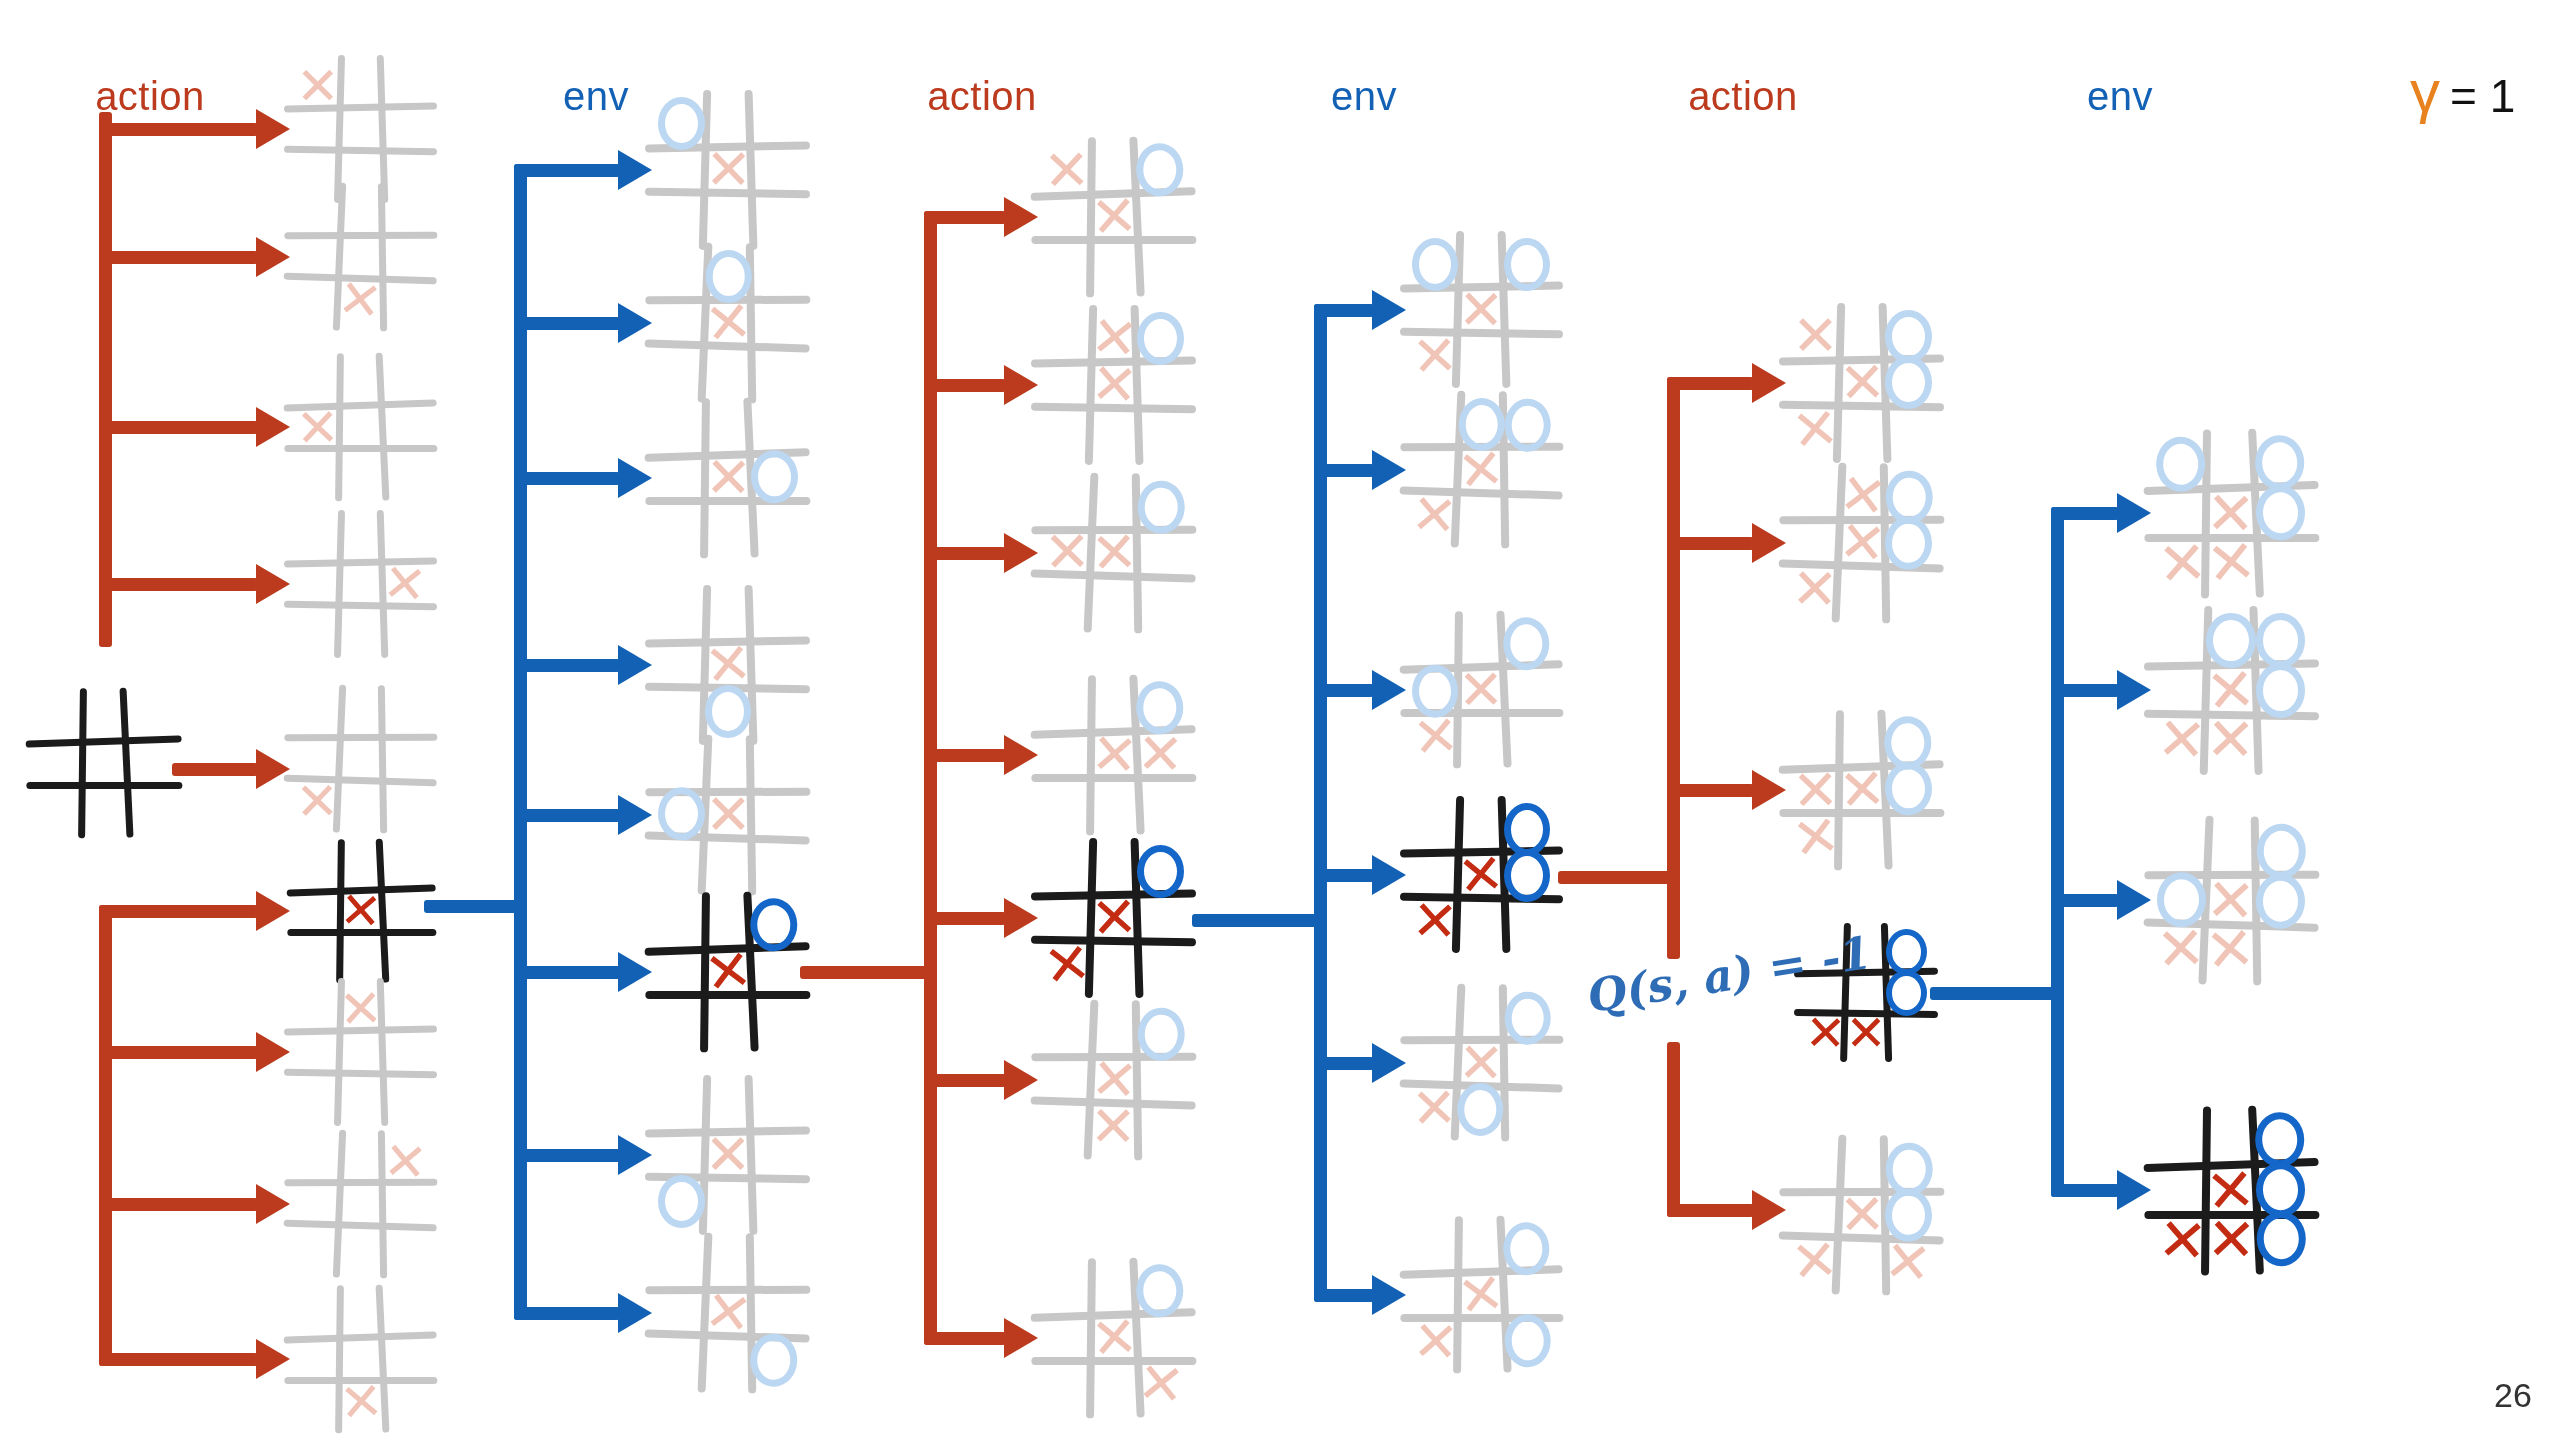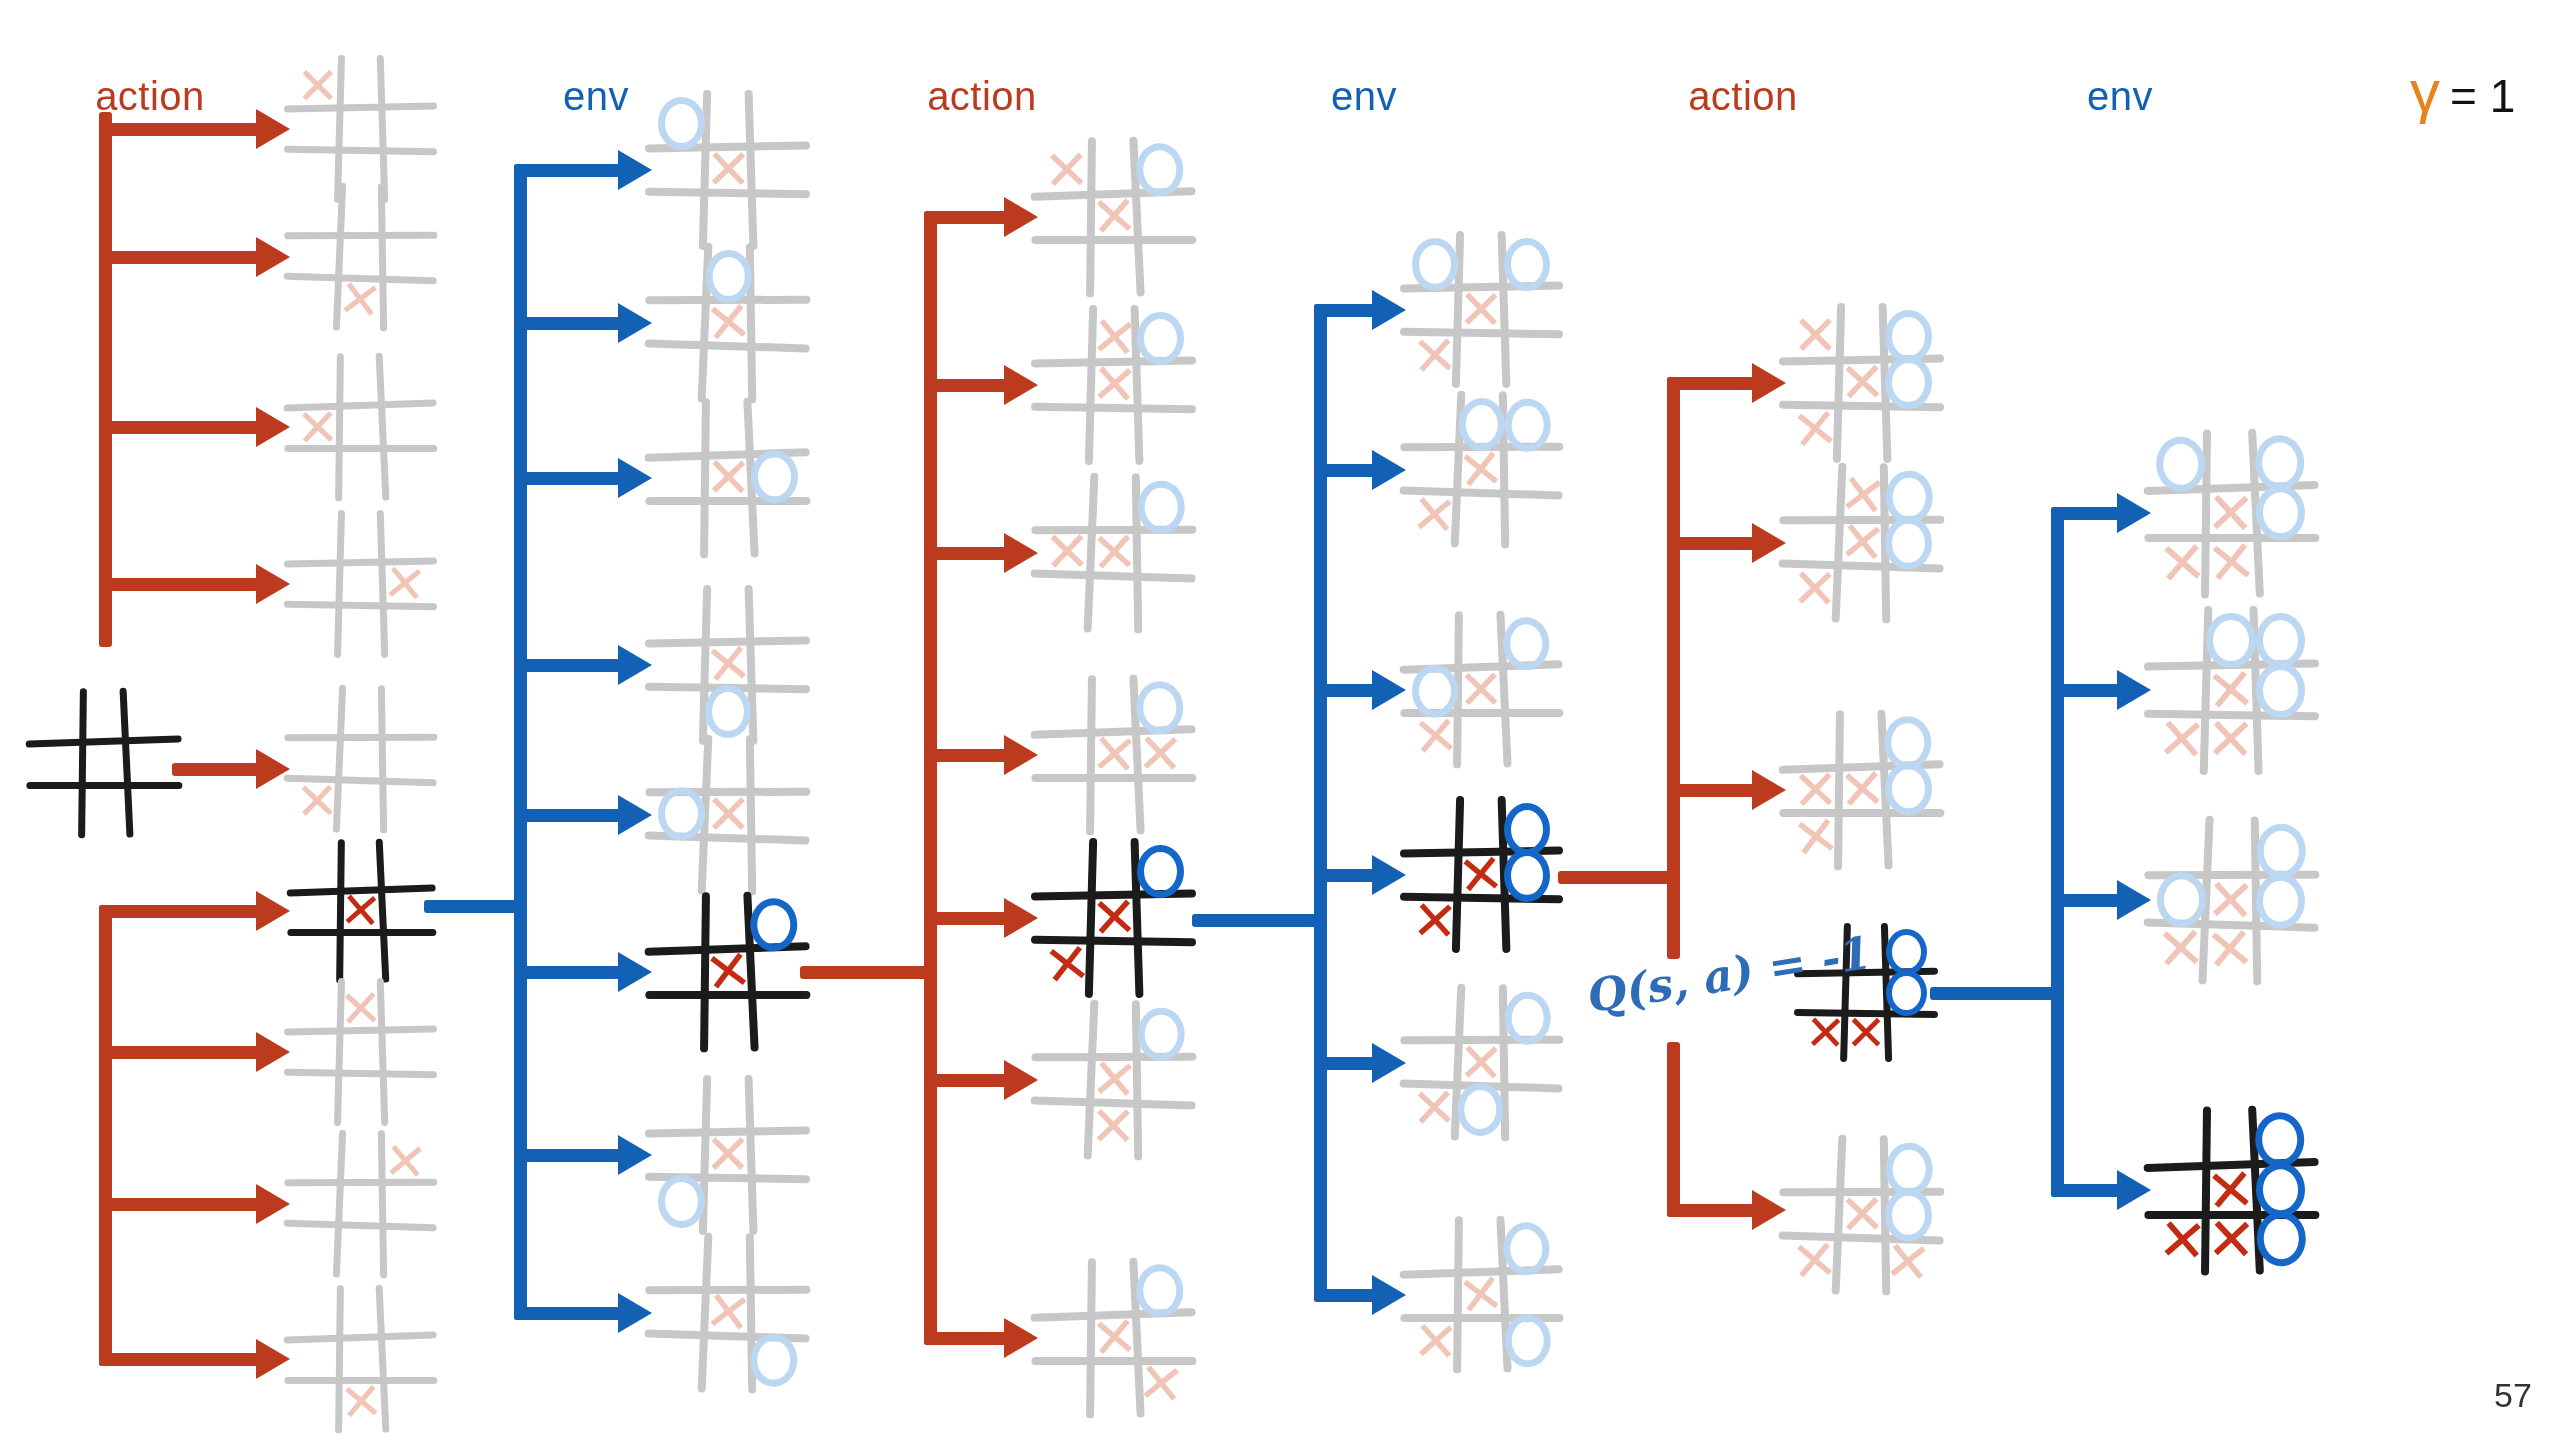--- a/index.html
+++ b/index.html
@@ -760,14 +760,14 @@
       <div class="hline" style="left: 1930px; top: 987px; width: 134px; height: 13px; background: rgb(18, 97, 181);"></div>
     </div>
 
   <div id="gamma-wrap" style="left: 2410px; top: 62px;">
     <span id="gamma-symbol" style="color: rgb(232, 130, 30);">γ</span>
     <span id="gamma-rest">= 1</span>
   </div>
 
   <div id="q-annotation" style="left: 1586px; top: 948px; color: rgb(46, 109, 182);">Q(s, a) = -1</div>
 
-  <div id="page-number" style="left: 2494px; top: 1376px; color: rgb(51, 51, 51);">57</div>
+  <div id="page-number" style="left: 2494px; top: 1376px; color: rgb(51, 51, 51);">26</div>
 </div>
 
 </body></html>

